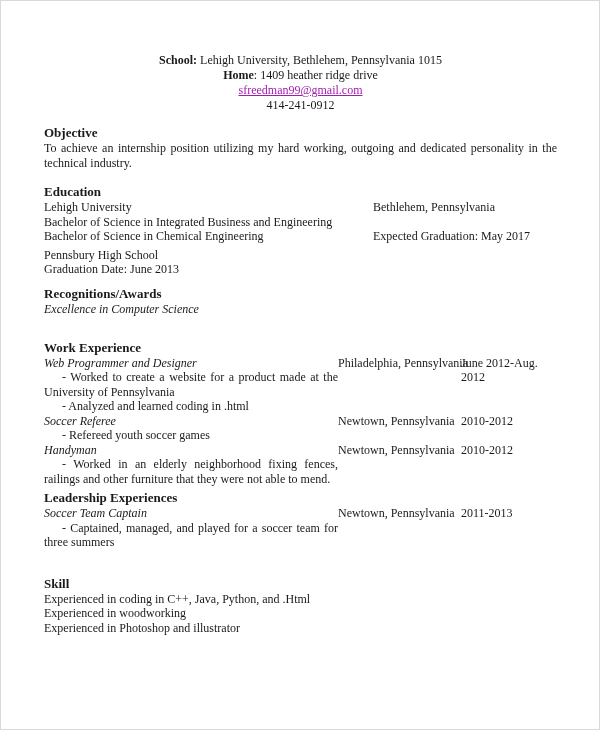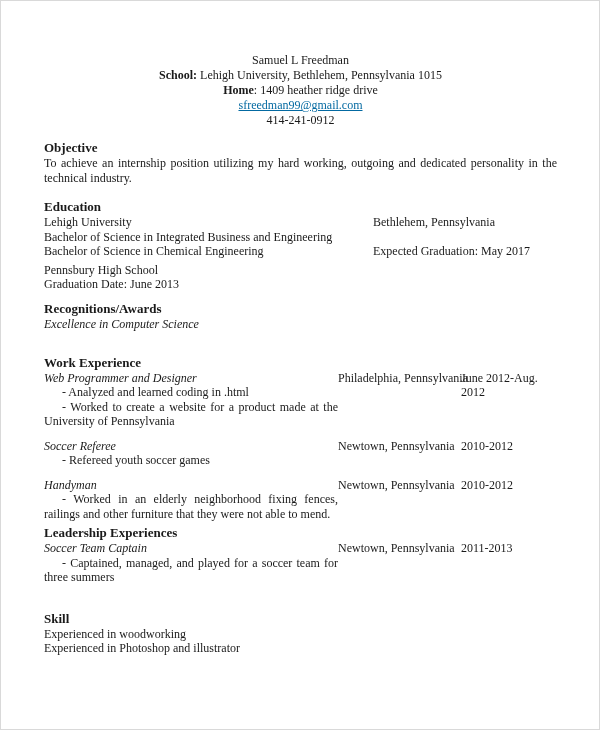--- a/index.html
+++ b/index.html
@@ -9,21 +9,21 @@
     font-family: "Liberation Serif", serif;
     font-size: 12px; color: #1a1a1a;
     border: 1px solid #d9d9d9;
     overflow: hidden;
   }
   .page { padding: 52px 42px 0 43px; }
 
   
   .header { text-align: center; line-height: 15px; }
   .b { font-weight: bold; }
-  .header a { color: #0369a1; text-decoration: underline; }
+  .header a { color: #a21caf; text-decoration: underline; }
 
   
   .section-heading { font-size: 13px; font-weight: bold; line-height: 16px; }
 
   .mt-objective  { margin-top: 12px; }
   .mt-education  { margin-top: 13px; }
   .mt-recog      { margin-top: 9px;  }
   .mt-work       { margin-top: 23px; }
   .mt-leader     { margin-top: 4px;  }
   .mt-skill      { margin-top: 26px; }
@@ -34,36 +34,35 @@
   .edu-rows { line-height: 14.5px; }
   .edu-row { display: grid; grid-template-columns: 329px 1fr; }
   .edu-gap { margin-top: 4px; }
 
   
   .xp-row {
     display: grid;
     grid-template-columns: 294px 123px 98px;
     line-height: 14.5px;
   }
-  .xp-row + .xp-row { margin-top: 10px; }
+  .xp-row + .xp-row { margin-top: 0; }
   .xp-title { font-style: italic; }
   .xp-loc { white-space: nowrap; }
   .bullet { text-indent: 18px; text-align: justify; }
 
   .italic { font-style: italic; }
 
   .skill-list { line-height: 14.5px; }
 </style>
 </head>
 <body>
 
 <div class="page">
 
   <div class="header">
-    <div>Samuel L Freedman</div>
     <div><span class="b">School:</span><span> Lehigh University, Bethlehem, Pennsylvania 1015</span></div>
     <div><span class="b">Home</span><span>: 1409 heather ridge drive</span></div>
     <div><a href="#">sfreedman99@gmail.com</a></div>
     <div>414-241-0912</div>
   </div>
 
   <div class="section-heading mt-objective">Objective</div>
   <p class="body-text">To achieve an internship position utilizing my hard working, outgoing and dedicated personality in the technical industry.</p>
 
   <div class="section-heading mt-education">Education</div>
@@ -91,22 +90,22 @@
   </div>
 
   <div class="section-heading mt-recog">Recognitions/Awards</div>
   <div class="italic" style="line-height:15px;">Excellence in Computer Science</div>
 
   <div class="section-heading mt-work">Work Experience</div>
 
   <div class="xp-row">
     <div>
       <div class="xp-title">Web Programmer and Designer</div>
+      <p class="bullet">- Worked to create a website for a product made at the University of Pennsylvania</p>
       <p class="bullet">- Analyzed and learned coding in .html</p>
-      <p class="bullet">- Worked to create a website for a product made at the University of Pennsylvania</p>
     </div>
     <div class="xp-loc">Philadelphia, Pennsylvania</div>
     <div>June 2012-Aug. 2012</div>
   </div>
 
   <div class="xp-row">
     <div>
       <div class="xp-title">Soccer Referee</div>
       <p class="bullet">- Refereed youth soccer games</p>
     </div>
@@ -128,17 +127,18 @@
     <div>
       <div class="xp-title">Soccer Team Captain</div>
       <p class="bullet">- Captained, managed, and played for a soccer team for three summers</p>
     </div>
     <div class="xp-loc">Newtown, Pennsylvania</div>
     <div>2011-2013</div>
   </div>
 
   <div class="section-heading mt-skill">Skill</div>
   <div class="skill-list">
+    <div>Experienced in coding in C++, Java, Python, and .Html</div>
     <div>Experienced in woodworking</div>
     <div>Experienced in Photoshop and illustrator</div>
   </div>
 
 </div>
 
 </body></html>

